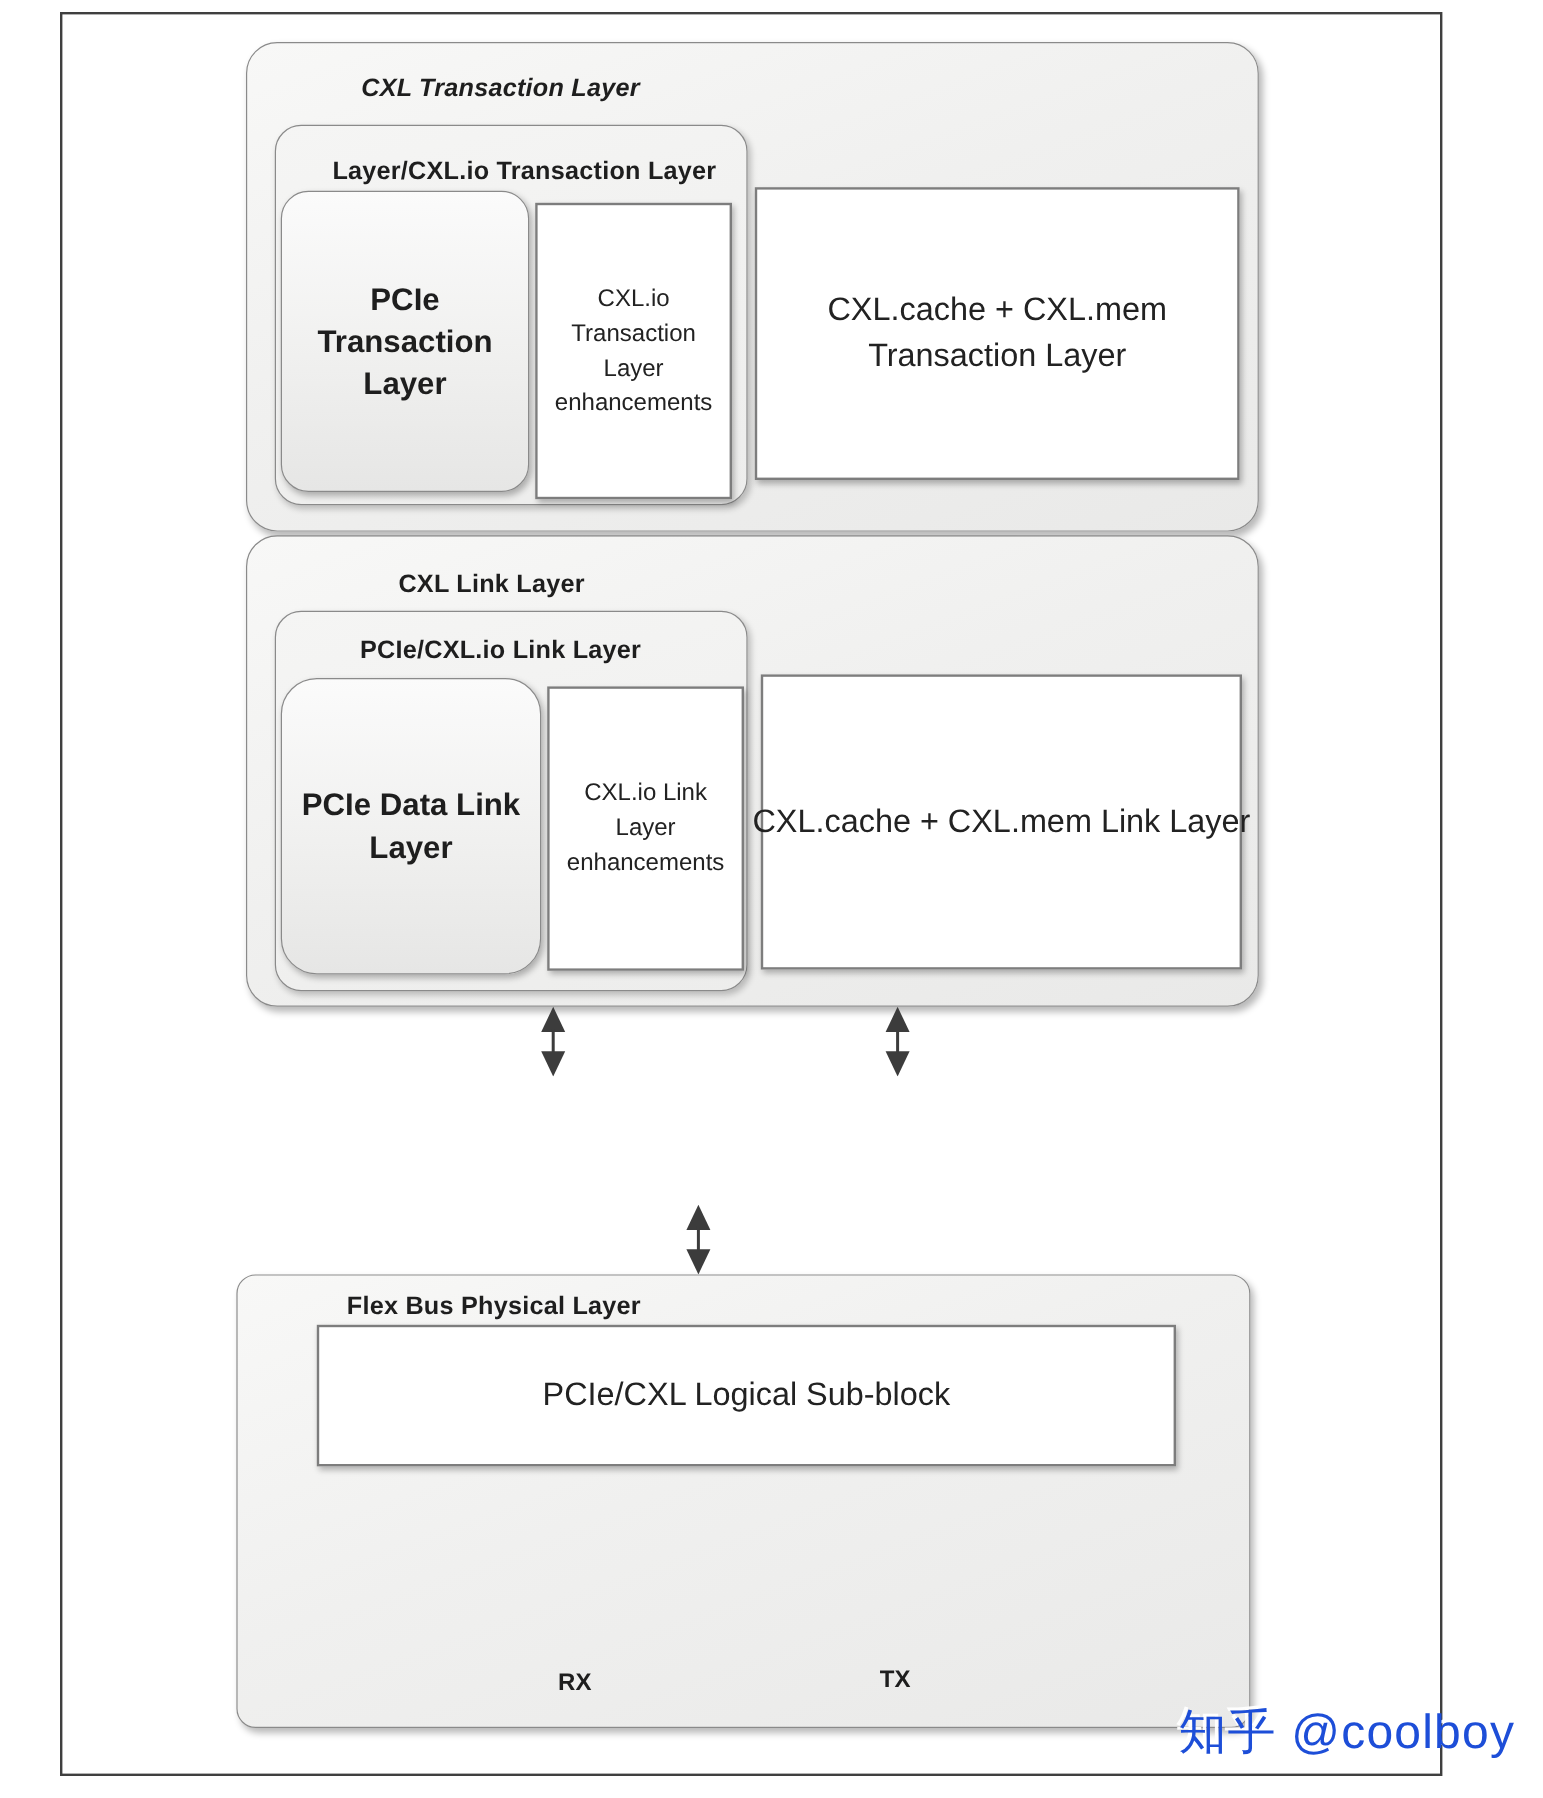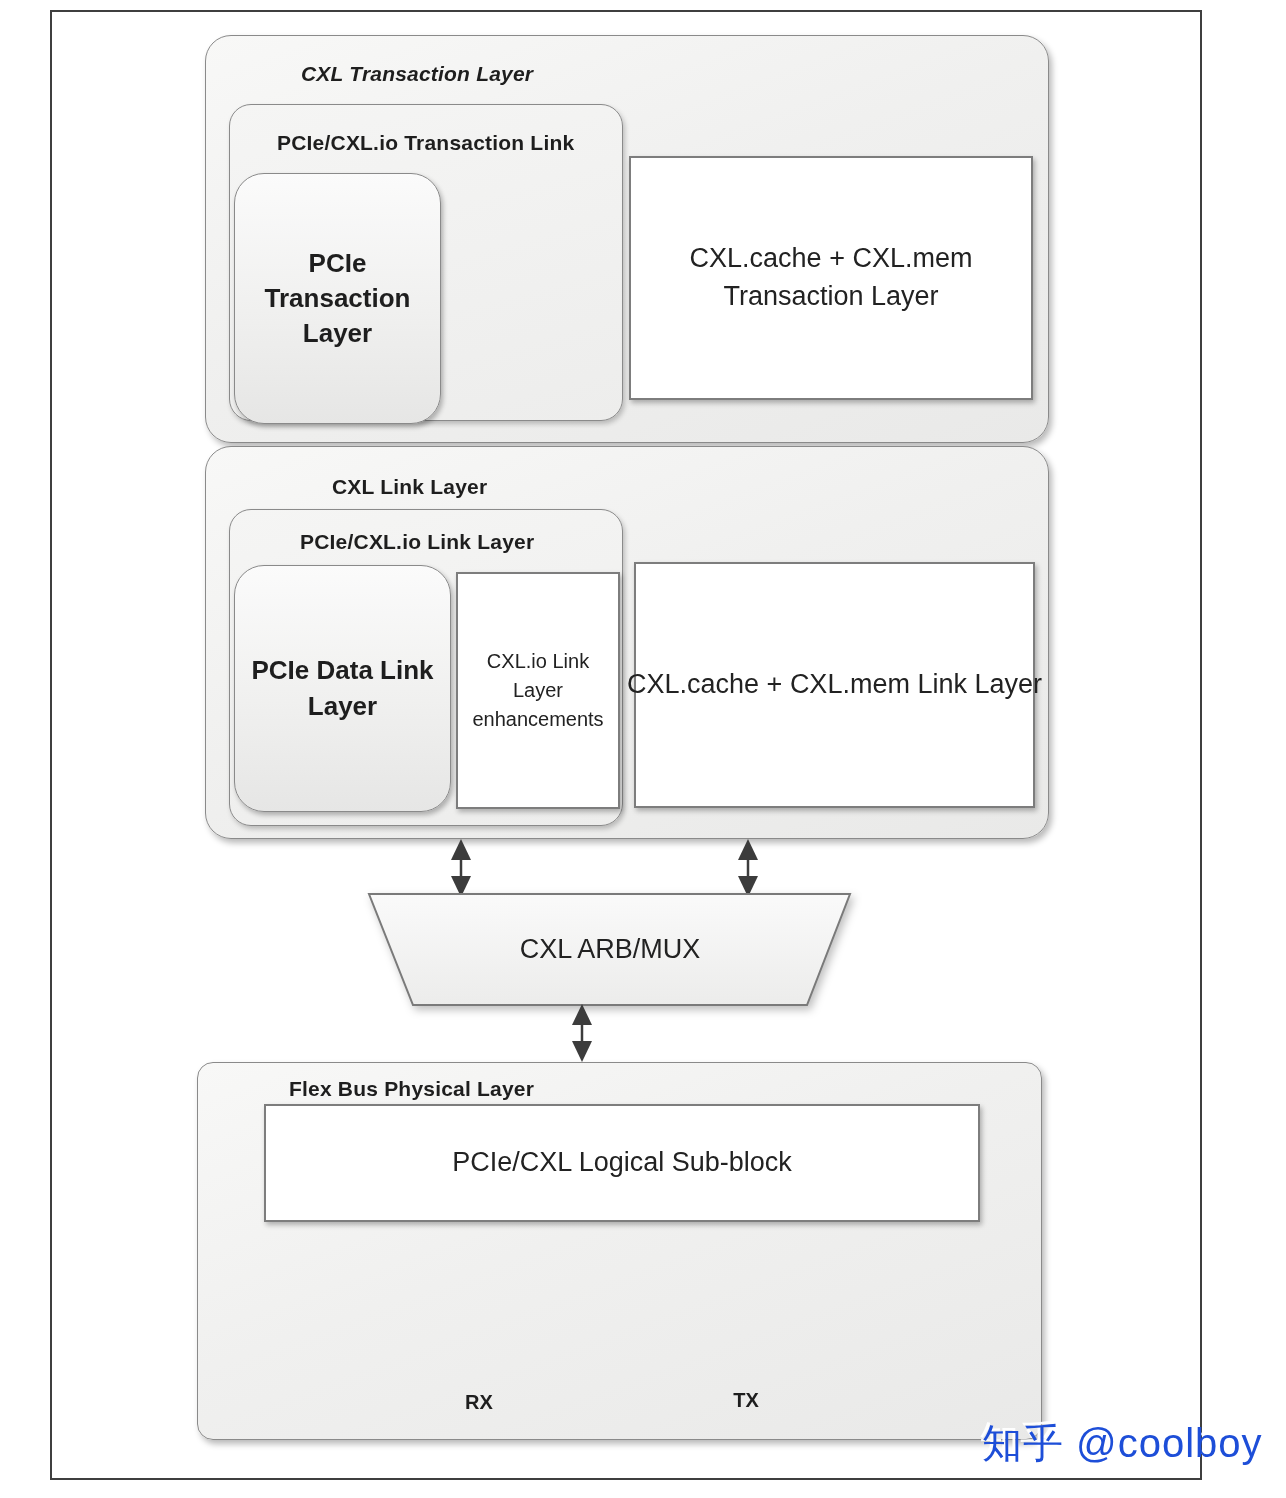--- a/index.html
+++ b/index.html
@@ -54,26 +54,29 @@
 <body>
 
 <div class="canvas">
 
   <div class="abs frame"></div>
 
   <div class="abs group" style="left:205px;top:35px;width:842px;height:406px;">
     <div class="abs grouptitle" style="left:95px;top:26px;font-style:italic;">CXL Transaction Layer</div>
 
     <div class="abs subgroup" style="left:23px;top:68px;width:392px;height:315px;">
-      <div class="abs grouptitle" style="left:47px;top:26px;">PCIe/CXL.io Transaction Link</div>
+      <div class="abs grouptitle" style="left:47px;top:26px;">Layer/CXL.io Transaction Layer</div>
 
-      <div class="abs roundbox" style="left:4px;top:68px;width:205px;height:249px;">
+      <div class="abs roundbox" style="left:4px;top:54px;width:205px;height:249px;border-radius:23px;">
         <div class="biglabel" style="padding:0 26px;">PCIe Transaction Layer</div>
       </div>
 
+      <div class="abs whitebox" style="left:216px;top:64px;width:160px;height:243px;">
+        <div class="medlabel" style="padding:0 6px;">CXL.io Transaction Layer enhancements</div>
+      </div>
     </div>
 
     <div class="abs whitebox" style="left:423px;top:120px;width:400px;height:240px;">
       <div class="widelabel" style="padding:0 40px;text-align:center;">CXL.cache + CXL.mem Transaction Layer</div>
     </div>
   </div>
 
   <div class="abs group" style="left:205px;top:446px;width:842px;height:391px;">
     <div class="abs grouptitle" style="left:126px;top:28px;">CXL Link Layer</div>
 
@@ -98,32 +101,20 @@
     <polygon points="12,0 22,21 2,21" fill="#3c3c3c"></polygon>
     <line x1="12" y1="18" x2="12" y2="40" stroke="#3c3c3c" stroke-width="2.5"></line>
     <polygon points="12,58 22,37 2,37" fill="#3c3c3c"></polygon>
   </svg>
   <svg class="abs arrow-icon" style="left:736px;top:839px;" width="24" height="58" viewBox="0 0 24 58">
     <polygon points="12,0 22,21 2,21" fill="#3c3c3c"></polygon>
     <line x1="12" y1="18" x2="12" y2="40" stroke="#3c3c3c" stroke-width="2.5"></line>
     <polygon points="12,58 22,37 2,37" fill="#3c3c3c"></polygon>
   </svg>
 
-  <div class="abs" style="left:360px;top:890px;width:500px;height:120px;">
-    <svg width="500" height="120" viewBox="0 0 500 120" style="filter:drop-shadow(3px 4px 4px rgba(0,0,0,0.25));">
-      <defs>
-        <linearGradient id="trapfill" x1="0" y1="0" x2="0" y2="1">
-          <stop offset="0" stop-color="#fafafa"></stop>
-          <stop offset="1" stop-color="#ececeb"></stop>
-        </linearGradient>
-      </defs>
-      <polygon points="9,4 490,4 447,115 53,115" fill="url(#trapfill)" stroke="#7a7a7a" stroke-width="2"></polygon>
-    </svg>
-    <div class="abs trap-label" style="left:0;top:44px;">CXL ARB/MUX</div>
-  </div>
 
   <svg class="abs arrow-icon" style="left:570px;top:1004px;" width="24" height="58" viewBox="0 0 24 58">
     <polygon points="12,0 22,21 2,21" fill="#3c3c3c"></polygon>
     <line x1="12" y1="18" x2="12" y2="40" stroke="#3c3c3c" stroke-width="2.5"></line>
     <polygon points="12,58 22,37 2,37" fill="#3c3c3c"></polygon>
   </svg>
 
   <div class="abs group" style="left:197px;top:1062px;width:843px;height:376px;border-radius:16px;">
     <div class="abs grouptitle" style="left:91px;top:14px;">Flex Bus Physical Layer</div>
 

